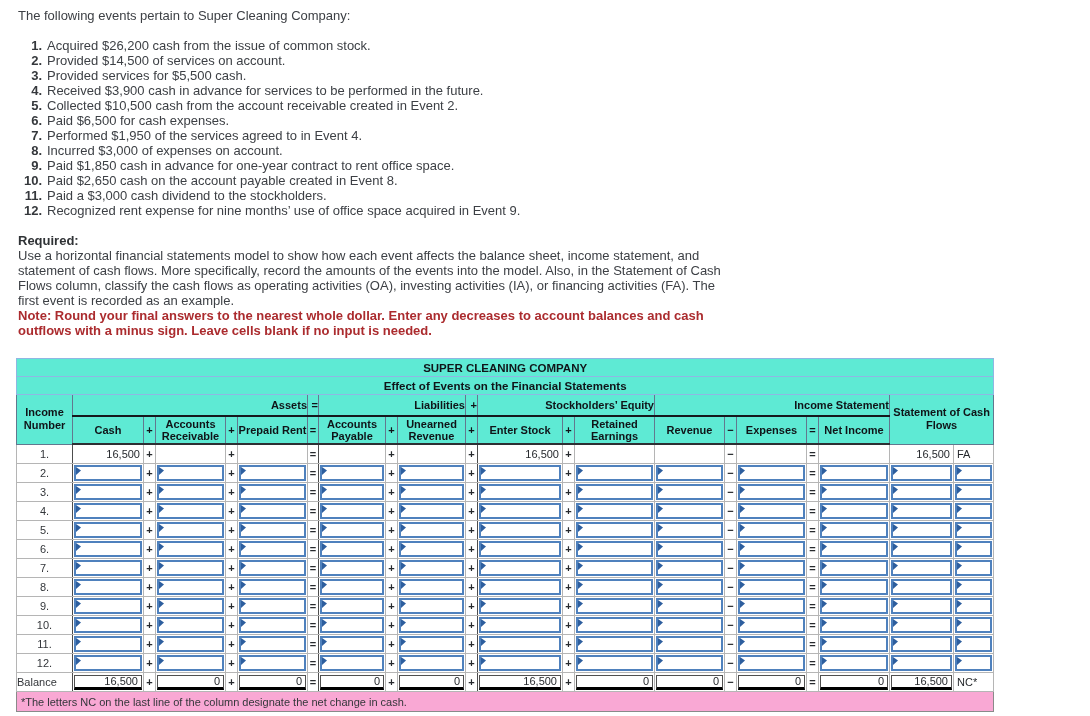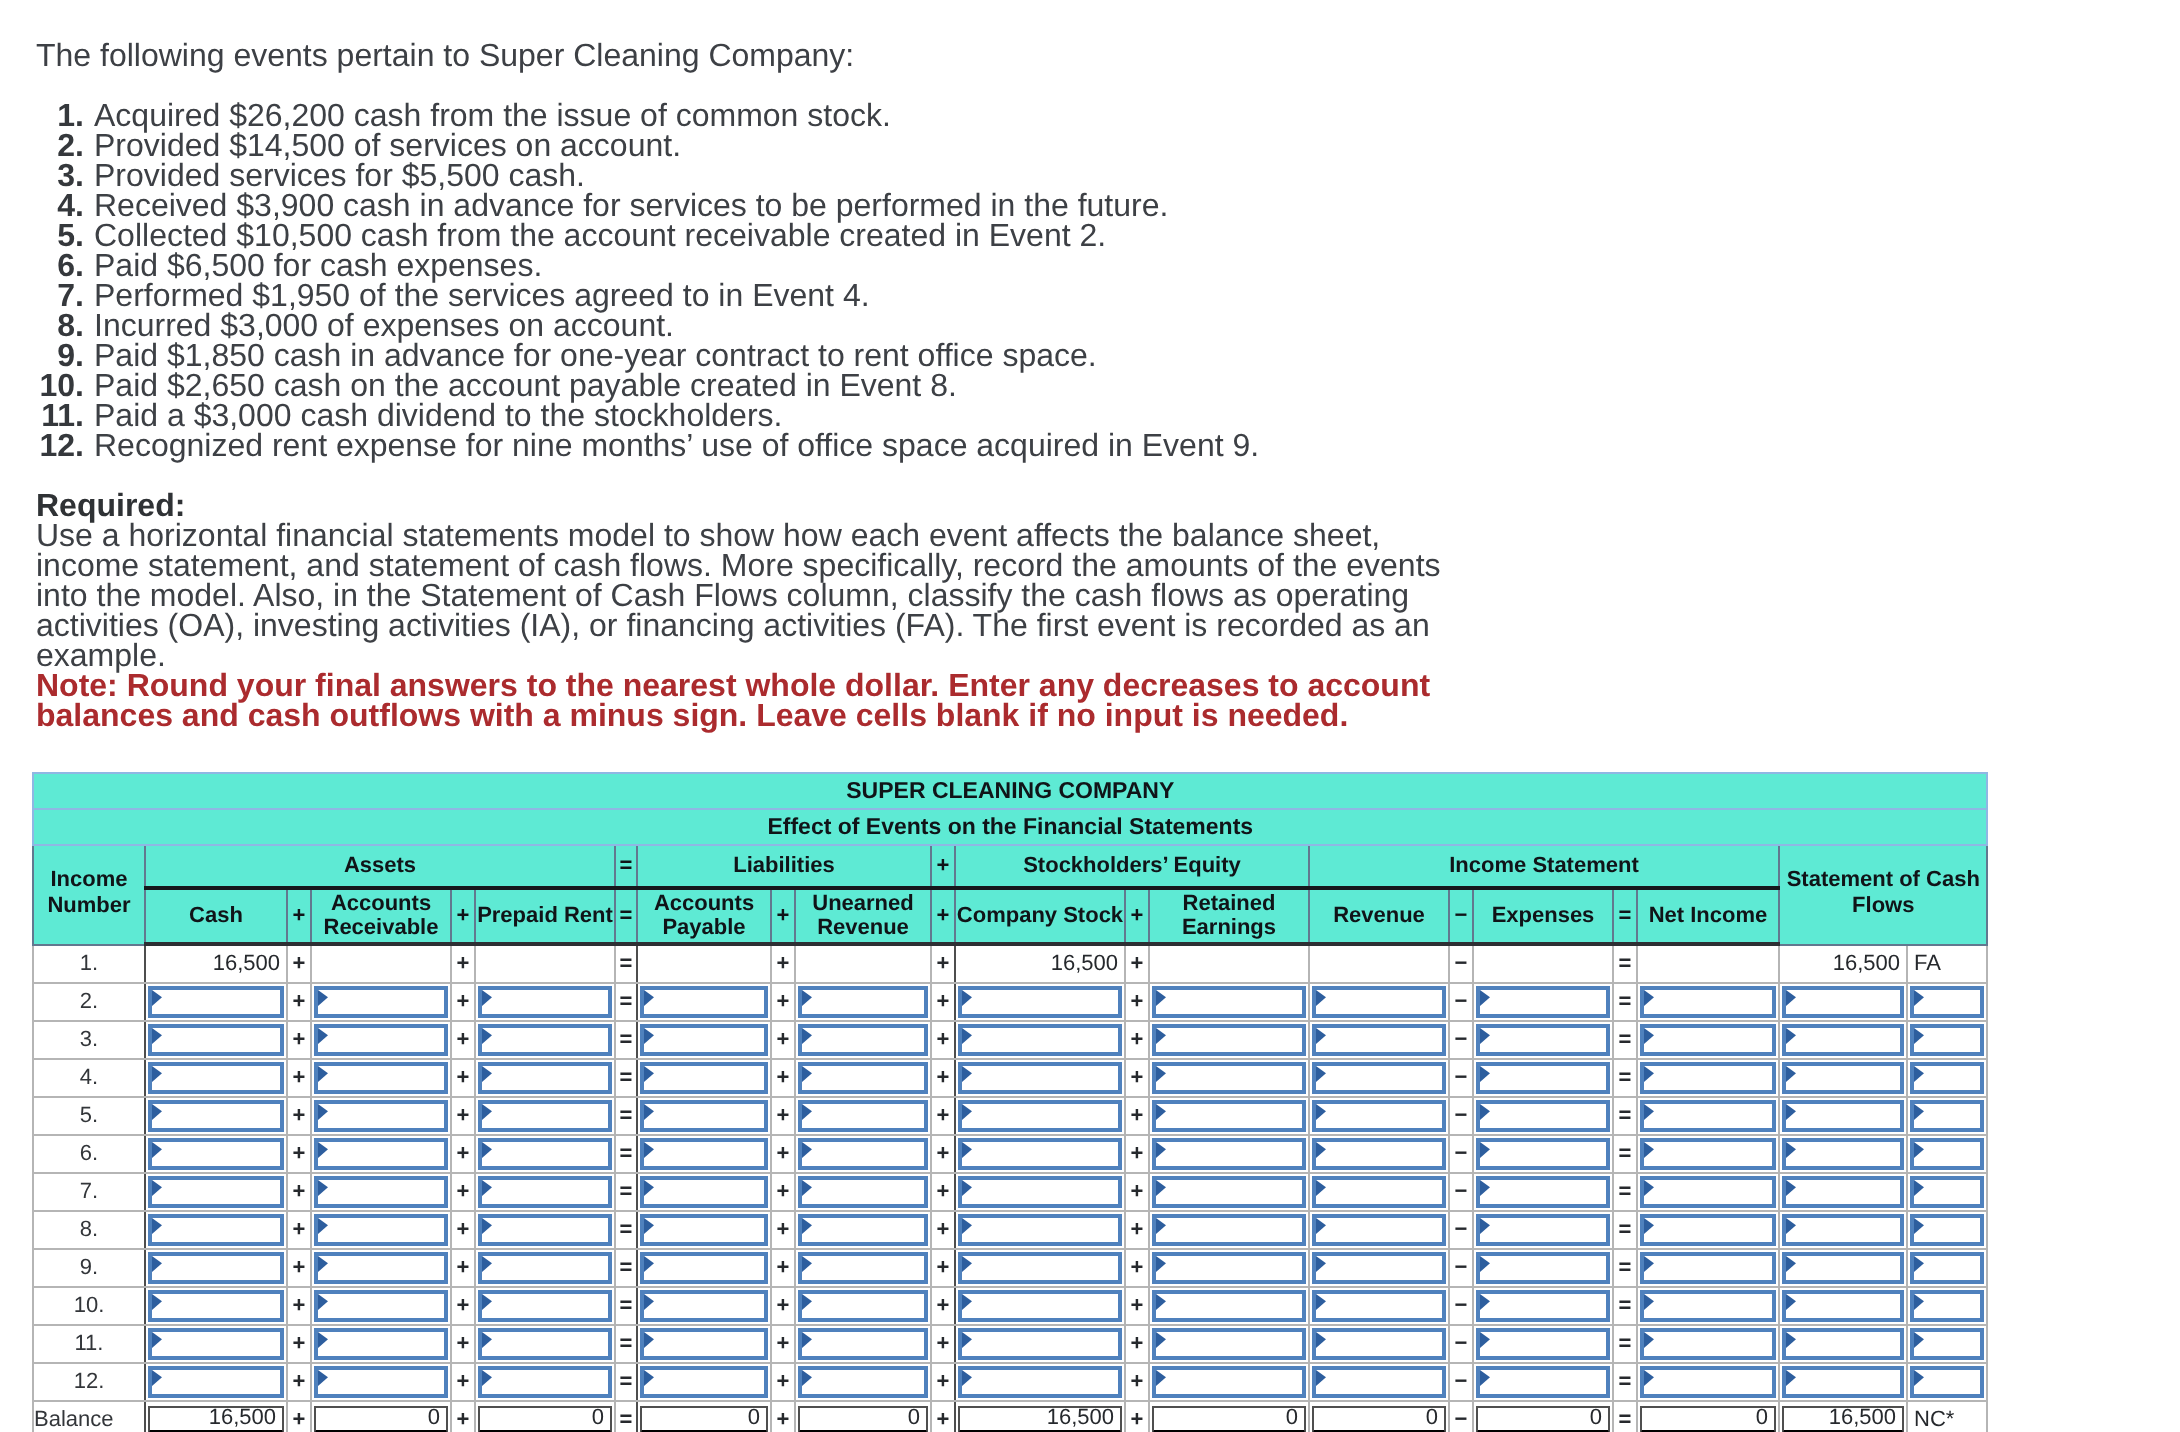--- a/index.html
+++ b/index.html
@@ -1,30 +1,30 @@
 <!DOCTYPE html>
 <html><head>
 <meta charset="utf-8">
 <style>
   html,body{margin:0;padding:0;background:#fff;}
   body{width:1090px;height:716px;overflow:hidden;font-family:"Liberation Sans",sans-serif;color:#3d4045;}
-  .content{padding:21px 14px 0 18px;font-size:16px;line-height:15px;}
+  .content{padding:8px 14px 0 18px;font-size:13px;line-height:15px;}
   .intro{margin-bottom:15px;}
   .event-line{display:flex;}
   .event-num{font-weight:700;width:24px;text-align:right;margin-right:5px;flex:0 0 24px;color:#35383c;}
   .req-label{margin-top:15px;font-weight:700;color:#2f3235;}
   .req-body{max-width:714px;}
   .note{max-width:712px;font-weight:700;color:#ab2b2e;}
   .tablewrap{margin:20px 0 0 16px;}
   table{border-collapse:collapse;table-layout:fixed;width:977px;font-size:11px;border:1px solid #5a5a5a;}
   td,th{padding:0;overflow:hidden;}
   th{font-weight:700;color:#101418;background:#5eead4;}
   .tit{height:17px;text-align:center;font-size:11.5px;border:1px solid #8fb7e3;}
   .h3 th{height:20px;border:1px solid #62788f;}
-  .h3 .grp,.h3 .hop{border-bottom:2px solid #15181c;}
+  .h3 .grp,.h3 .hop{border-bottom:2px solid #15181c;text-align:right;}
   .h4 th{height:26px;border:1px solid #62788f;border-bottom:2px solid #2d2f33;white-space:normal;line-height:12px;}
   .hev,.hcf{white-space:normal;line-height:13px;vertical-align:middle;}
   .hop{text-align:center;}
   tbody td{height:18px;border:1px solid #b5b5b5;background:#fff;white-space:nowrap;}
   td.ev{text-align:center;border-right:1px solid #4d4d4d;color:#33363a;}
   td.ev.left{text-align:left;padding-left:0;}
   td.op{text-align:center;font-weight:700;color:#26292d;}
   td.opsec{border-left:1px solid #4d4d4d;border-right:1px solid #4d4d4d;}
   td.secl{border-left:1px solid #4d4d4d;}
   .ibox{height:12px;margin:1px;border:2px solid #4f81bd;background:#fff;position:relative;}
@@ -140,21 +140,21 @@
         <th>Cash</th>
         <th class="hop">+</th>
         <th>Accounts Receivable</th>
         <th class="hop">+</th>
         <th>Prepaid Rent</th>
         <th class="hop">=</th>
         <th>Accounts Payable</th>
         <th class="hop">+</th>
         <th>Unearned Revenue</th>
         <th class="hop">+</th>
-        <th>Company Stock</th>
+        <th>Enter Stock</th>
         <th class="hop">+</th>
         <th>Retained Earnings</th>
         <th>Revenue</th>
         <th class="hop">−</th>
         <th>Expenses</th>
         <th class="hop">=</th>
         <th>Net Income</th>
       </tr>
     </thead>
     <tbody>

